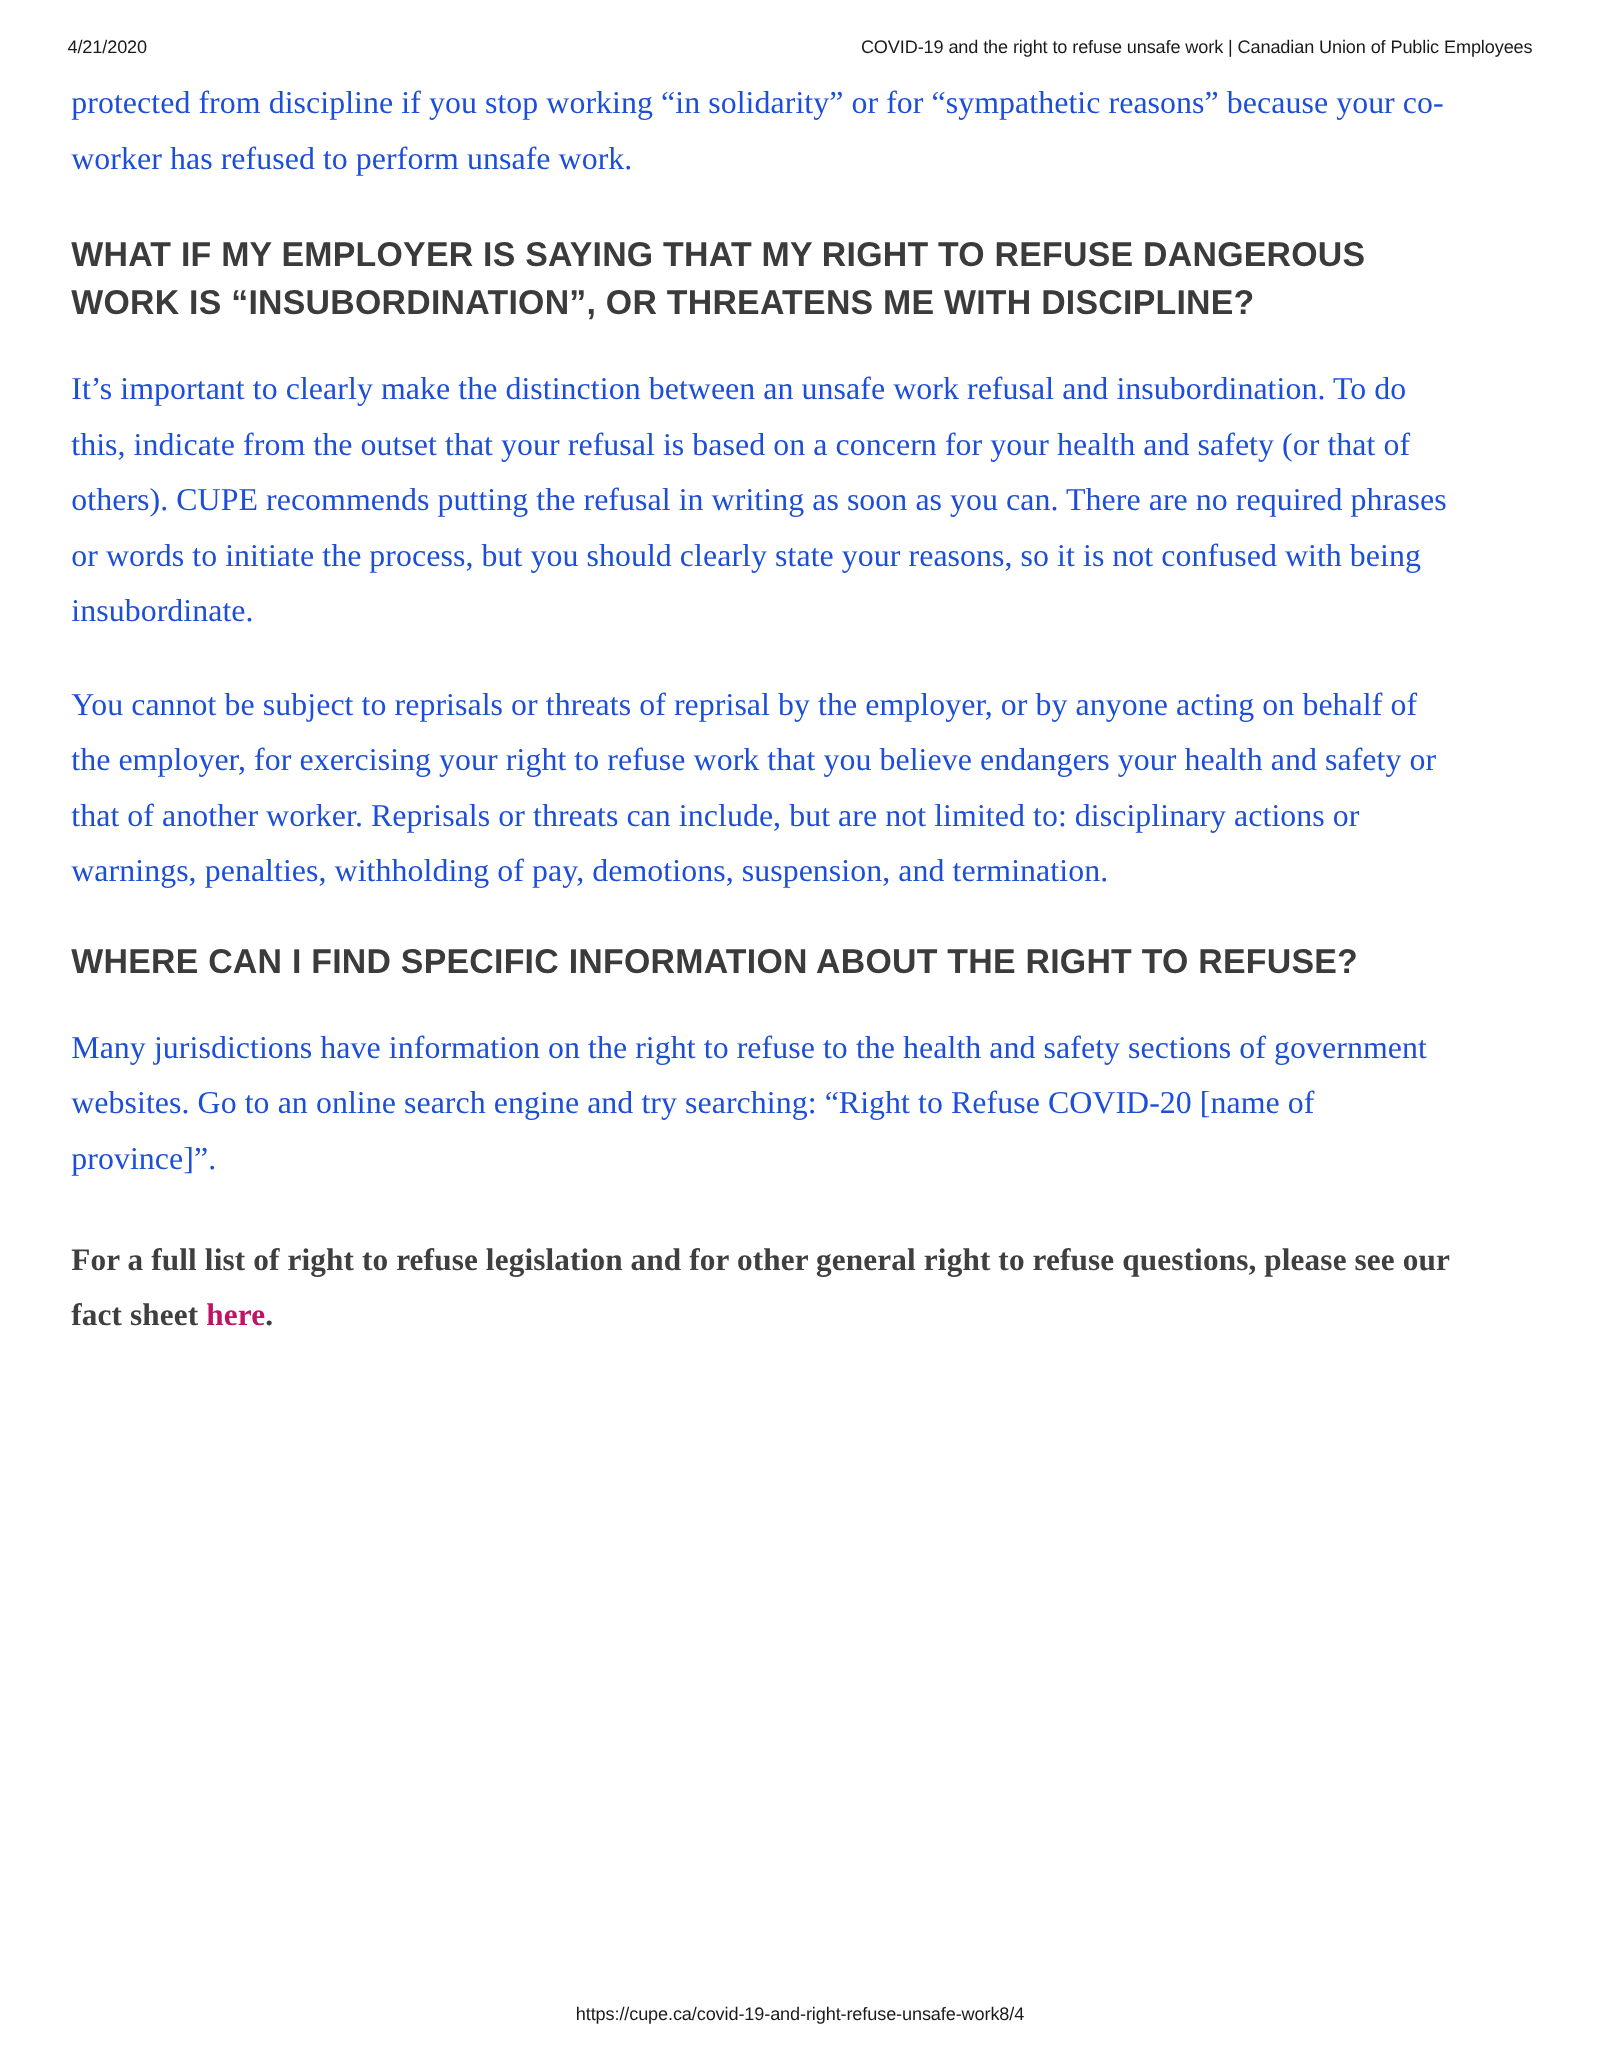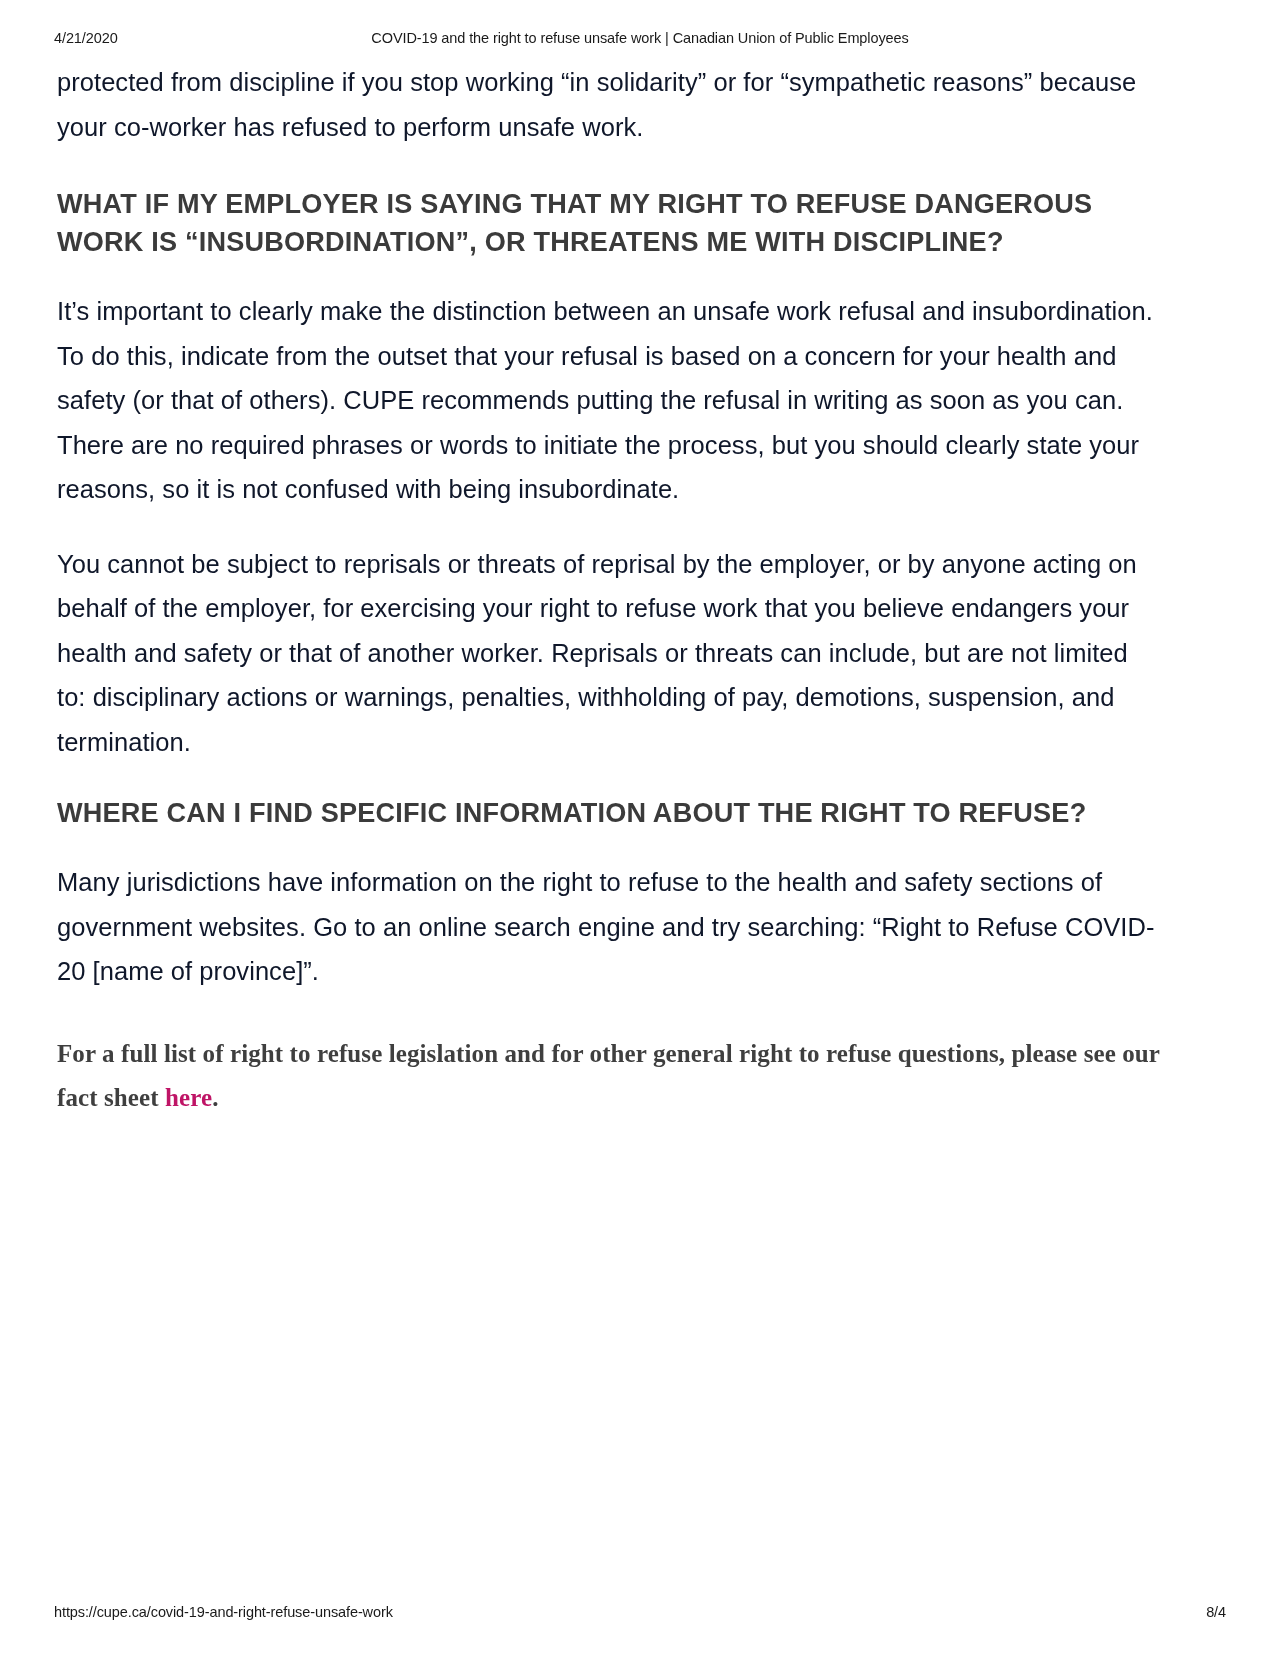--- a/index.html
+++ b/index.html
@@ -35,37 +35,37 @@
     color: #1a1a1a;
     letter-spacing: -0.1px;
   }
   .print-header .hdr-date {
     white-space: nowrap;
   }
   .print-header .hdr-title {
     position: absolute;
     left: 0;
     right: 0;
-    text-align: center;
+    text-align: right;
     white-space: nowrap;
   }
 
   
   .content {
     position: absolute;
     top: 60px;
     left: 57px;
     width: 1105px;
   }
 
   p.body {
-    font-family: Liberation Sans, sans-serif;
+    font-family: Liberation Serif, serif;
     font-size: 25.5px;
     line-height: 44.5px;
-    color: #0f172a;
+    color: #1d4ed8;
     margin: 0 0 30px 0;
     font-weight: 400;
     letter-spacing: 0.05px;
   }
 
   p.body.first {
     margin-top: 0;
   }
 
   h2.section-heading {
@@ -111,21 +111,21 @@
     letter-spacing: 0.1px;
   }
 
   
   .print-footer {
     position: absolute;
     bottom: 36px;
     left: 54px;
     right: 54px;
     display: flex;
-    justify-content: space-between;
+    justify-content: center;
     align-items: baseline;
     font-family: "Liberation Sans", sans-serif;
     font-size: 14.5px;
     color: #1a1a1a;
     letter-spacing: -0.1px;
   }
   .print-footer .ftr-url { white-space: nowrap; }
   .print-footer .ftr-page { white-space: nowrap; }
 </style>
 </head>

